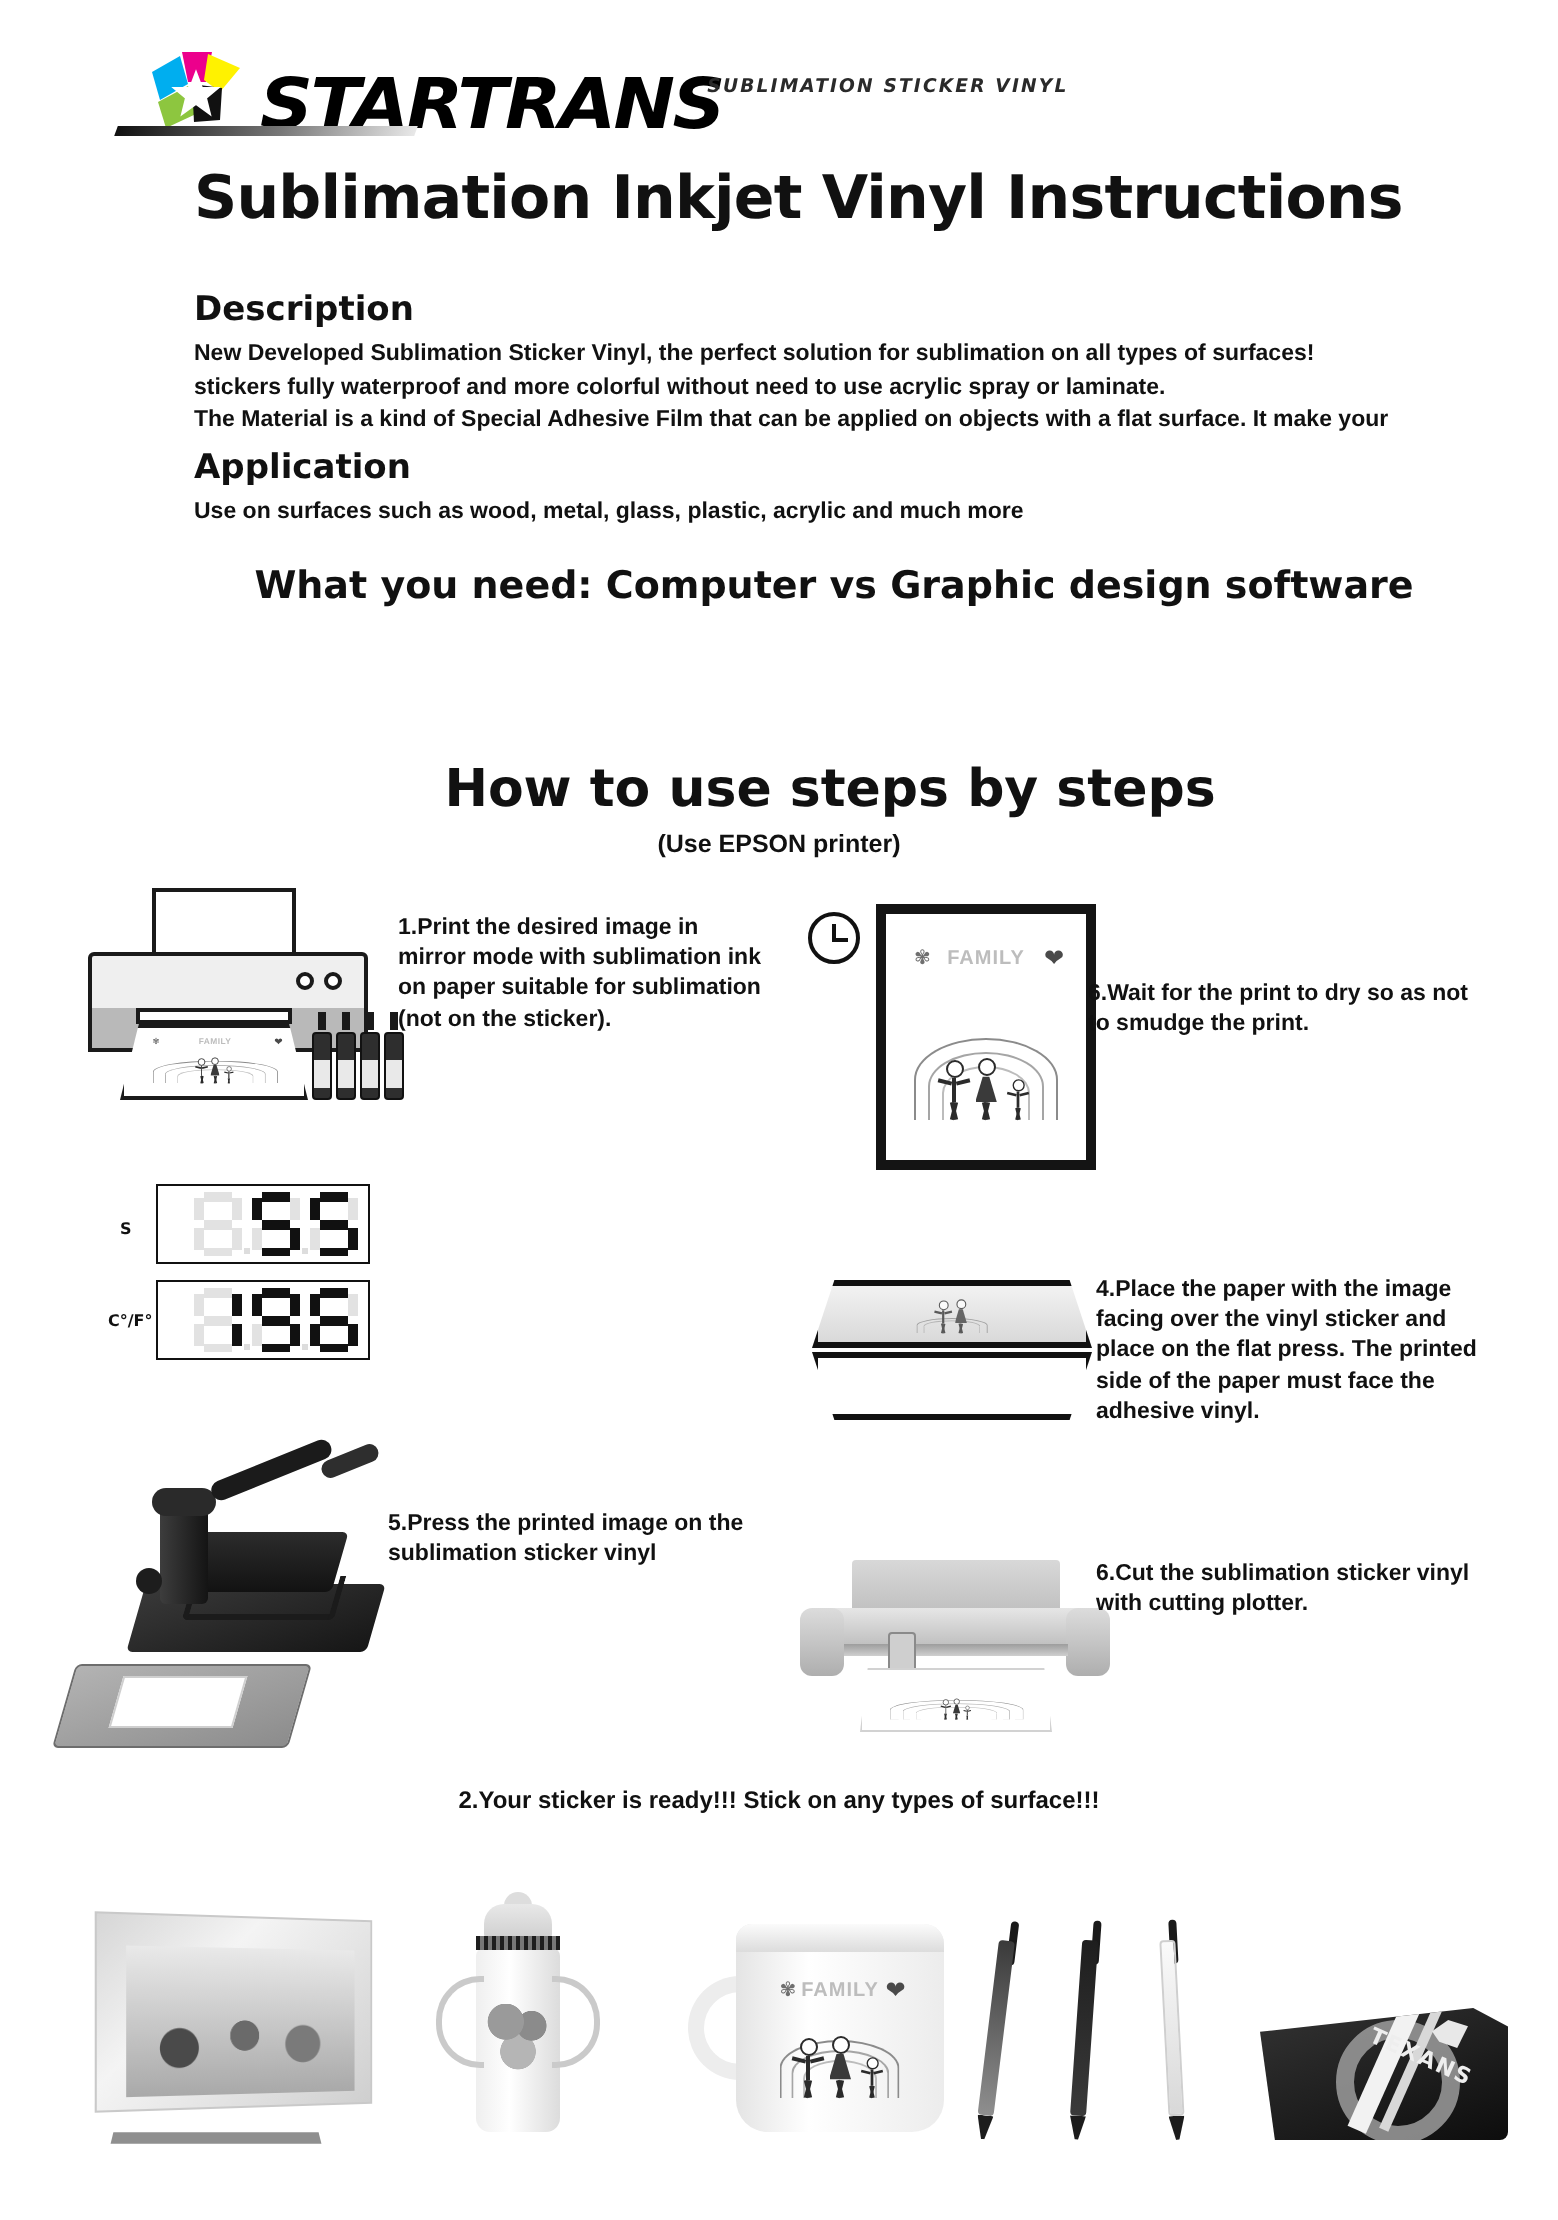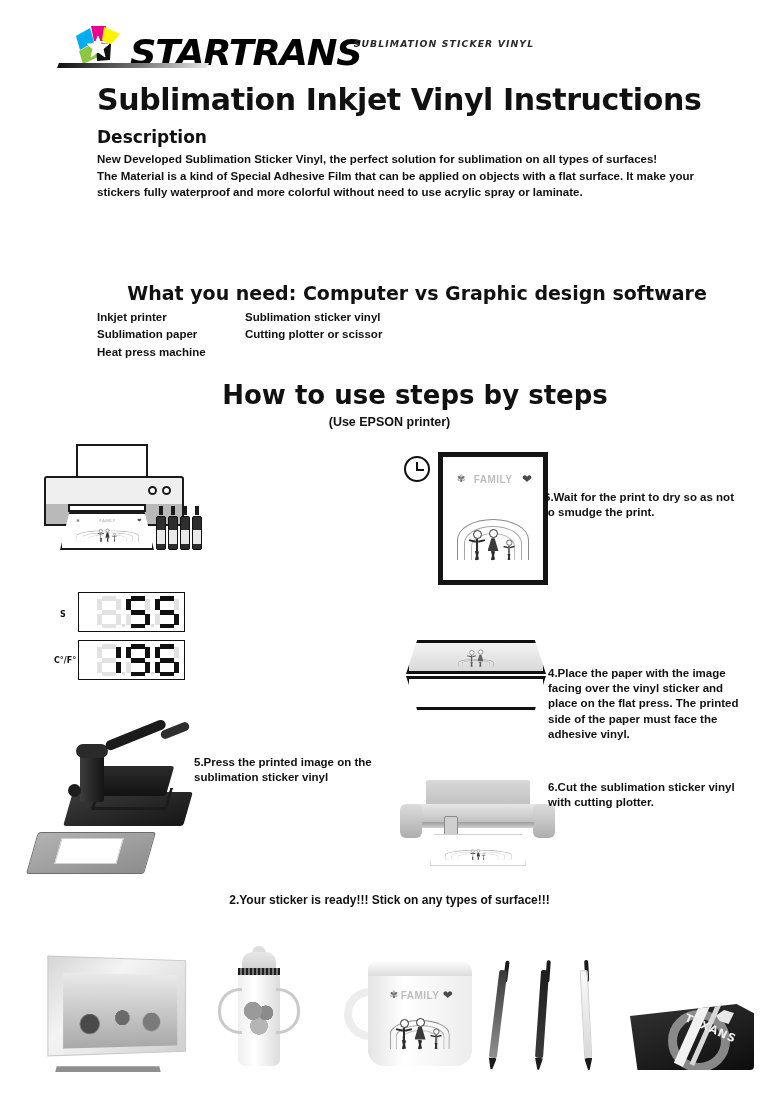--- a/index.html
+++ b/index.html
@@ -47,21 +47,21 @@
   .h2-big {
     font-size:19px; font-weight:bold;
     font-family:"DejaVu Sans", sans-serif;
     text-align:center;
   }
   .body-txt {
     font-size:11.5px; line-height:1.45; font-weight:600;
     font-family:"Liberation Sans", sans-serif;
   }
   .sec-desc { position:absolute; left:97px; top:127px; width:640px; }
-  .sec-desc .h2 { margin-bottom:4px; }
+  .sec-desc .h2 { margin-bottom:4px;margin-top:18px; }
   .sec-app { position:absolute; left:97px; top:224px; width:640px; }
   .sec-app .h2 { margin-bottom:4px; }
   .sec-need { position:absolute; left:97px; top:282px; width:640px; }
   .sec-need .h2-big { margin-bottom:5px; }
   .need-cols { display:flex; }
   .need-col-a { width:148px; }
   .need-col-b { width:300px; }
   .need-col-a div, .need-col-b div { font-size:11.5px; font-weight:600; line-height:1.5; }
 
   .how-title {
@@ -70,21 +70,21 @@
   }
   .how-sub {
     position:absolute; left:0; right:0; top:415px; text-align:center;
     font-size:12.5px; font-weight:600;
   }
 
   .step-txt { position:absolute; font-size:11.5px; font-weight:700; line-height:1.32; }
   .s1 { left:199px; top:457px; width:186px; }
   .s2 { left:544px; top:490px; width:200px; }
   .s3 { left:194px; top:613px; width:180px; }
-  .s4 { left:548px; top:666px; width:196px; }
+  .s4 { left:548px; top:638px; width:196px; }
   .s5 { left:194px; top:755px; width:195px; }
   .s6 { left:548px; top:780px; width:190px; }
   .s7 { position:absolute; left:0; right:0; top:893px; text-align:center;
         font-size:12px; font-weight:700; }
 
   
   .art { position:absolute; }
   .printer { left:38px; top:444px; width:160px; height:110px; }
   .pr-tray-top { position:absolute; left:38px; top:0; width:72px; height:34px;
      background:#fff; border:2.5px solid #1a1a1a; border-bottom:none; }
@@ -322,38 +322,31 @@
       <div class="logo-sub">SUBLIMATION STICKER VINYL</div>
     </div>
   </div>
   <div class="logo-underline"></div>
 
   <div class="h1">Sublimation Inkjet Vinyl Instructions</div>
 
   <div class="sec-desc">
     <div class="h2">Description</div>
     <div class="body-txt">New Developed Sublimation Sticker Vinyl, the perfect solution for sublimation on all types of surfaces!</div>
+    <div class="body-txt">stickers fully waterproof and more colorful without need to use acrylic spray or laminate.</div>
     <div class="body-txt">The Material is a kind of Special Adhesive Film that can be applied on objects with a flat surface. It make your</div>
-    <div class="body-txt">stickers fully waterproof and more colorful without need to use acrylic spray or laminate.</div>
-  </div>
-
+  </div>
+
+  <div class="sec-app">
+    <div class="h2">Application</div>
+    <div class="body-txt">Use on surfaces such as wood, metal, glass, plastic, acrylic and much more</div>
+  </div>
 
   <div class="sec-need">
     <div class="h2-big">What you need: Computer vs Graphic design software</div>
-    <div class="need-cols">
-      <div class="need-col-a">
-        <div>Inkjet printer</div>
-        <div>Sublimation paper</div>
-        <div>Heat press machine</div>
-      </div>
-      <div class="need-col-b">
-        <div>Sublimation sticker vinyl</div>
-        <div>Cutting plotter or scissor</div>
-      </div>
-    </div>
   </div>
 
   <div class="how-title">How to use steps by steps</div>
   <div class="how-sub">(Use EPSON printer)</div>
 
   <div class="art printer">
     <div class="pr-tray-top"></div>
     <div class="pr-body"></div>
     <div class="pr-base"></div>
     <div class="pr-dot d1"></div>
@@ -402,20 +395,21 @@
           <div class="btl"></div>
           <div class="lbl"></div>
         </div>
       <div class="ink">
           <div class="cap"></div>
           <div class="btl"></div>
           <div class="lbl"></div>
         </div>
     </div>
   </div>
+  <div class="step-txt s1">1.Print the desired image in mirror mode with sublimation ink on paper suitable for sublimation (not on the sticker).</div>
 
   <div class="art dryart">
     <div class="clock"></div>
     <div class="sheet">
       <div class="famdraw">
         <div class="fam-butterfly">✾</div>
         <div class="fam-word">FAMILY</div>
         <div class="fam-heart">❤</div>
         <div class="arc a1"></div>
         <div class="arc a2"></div>

